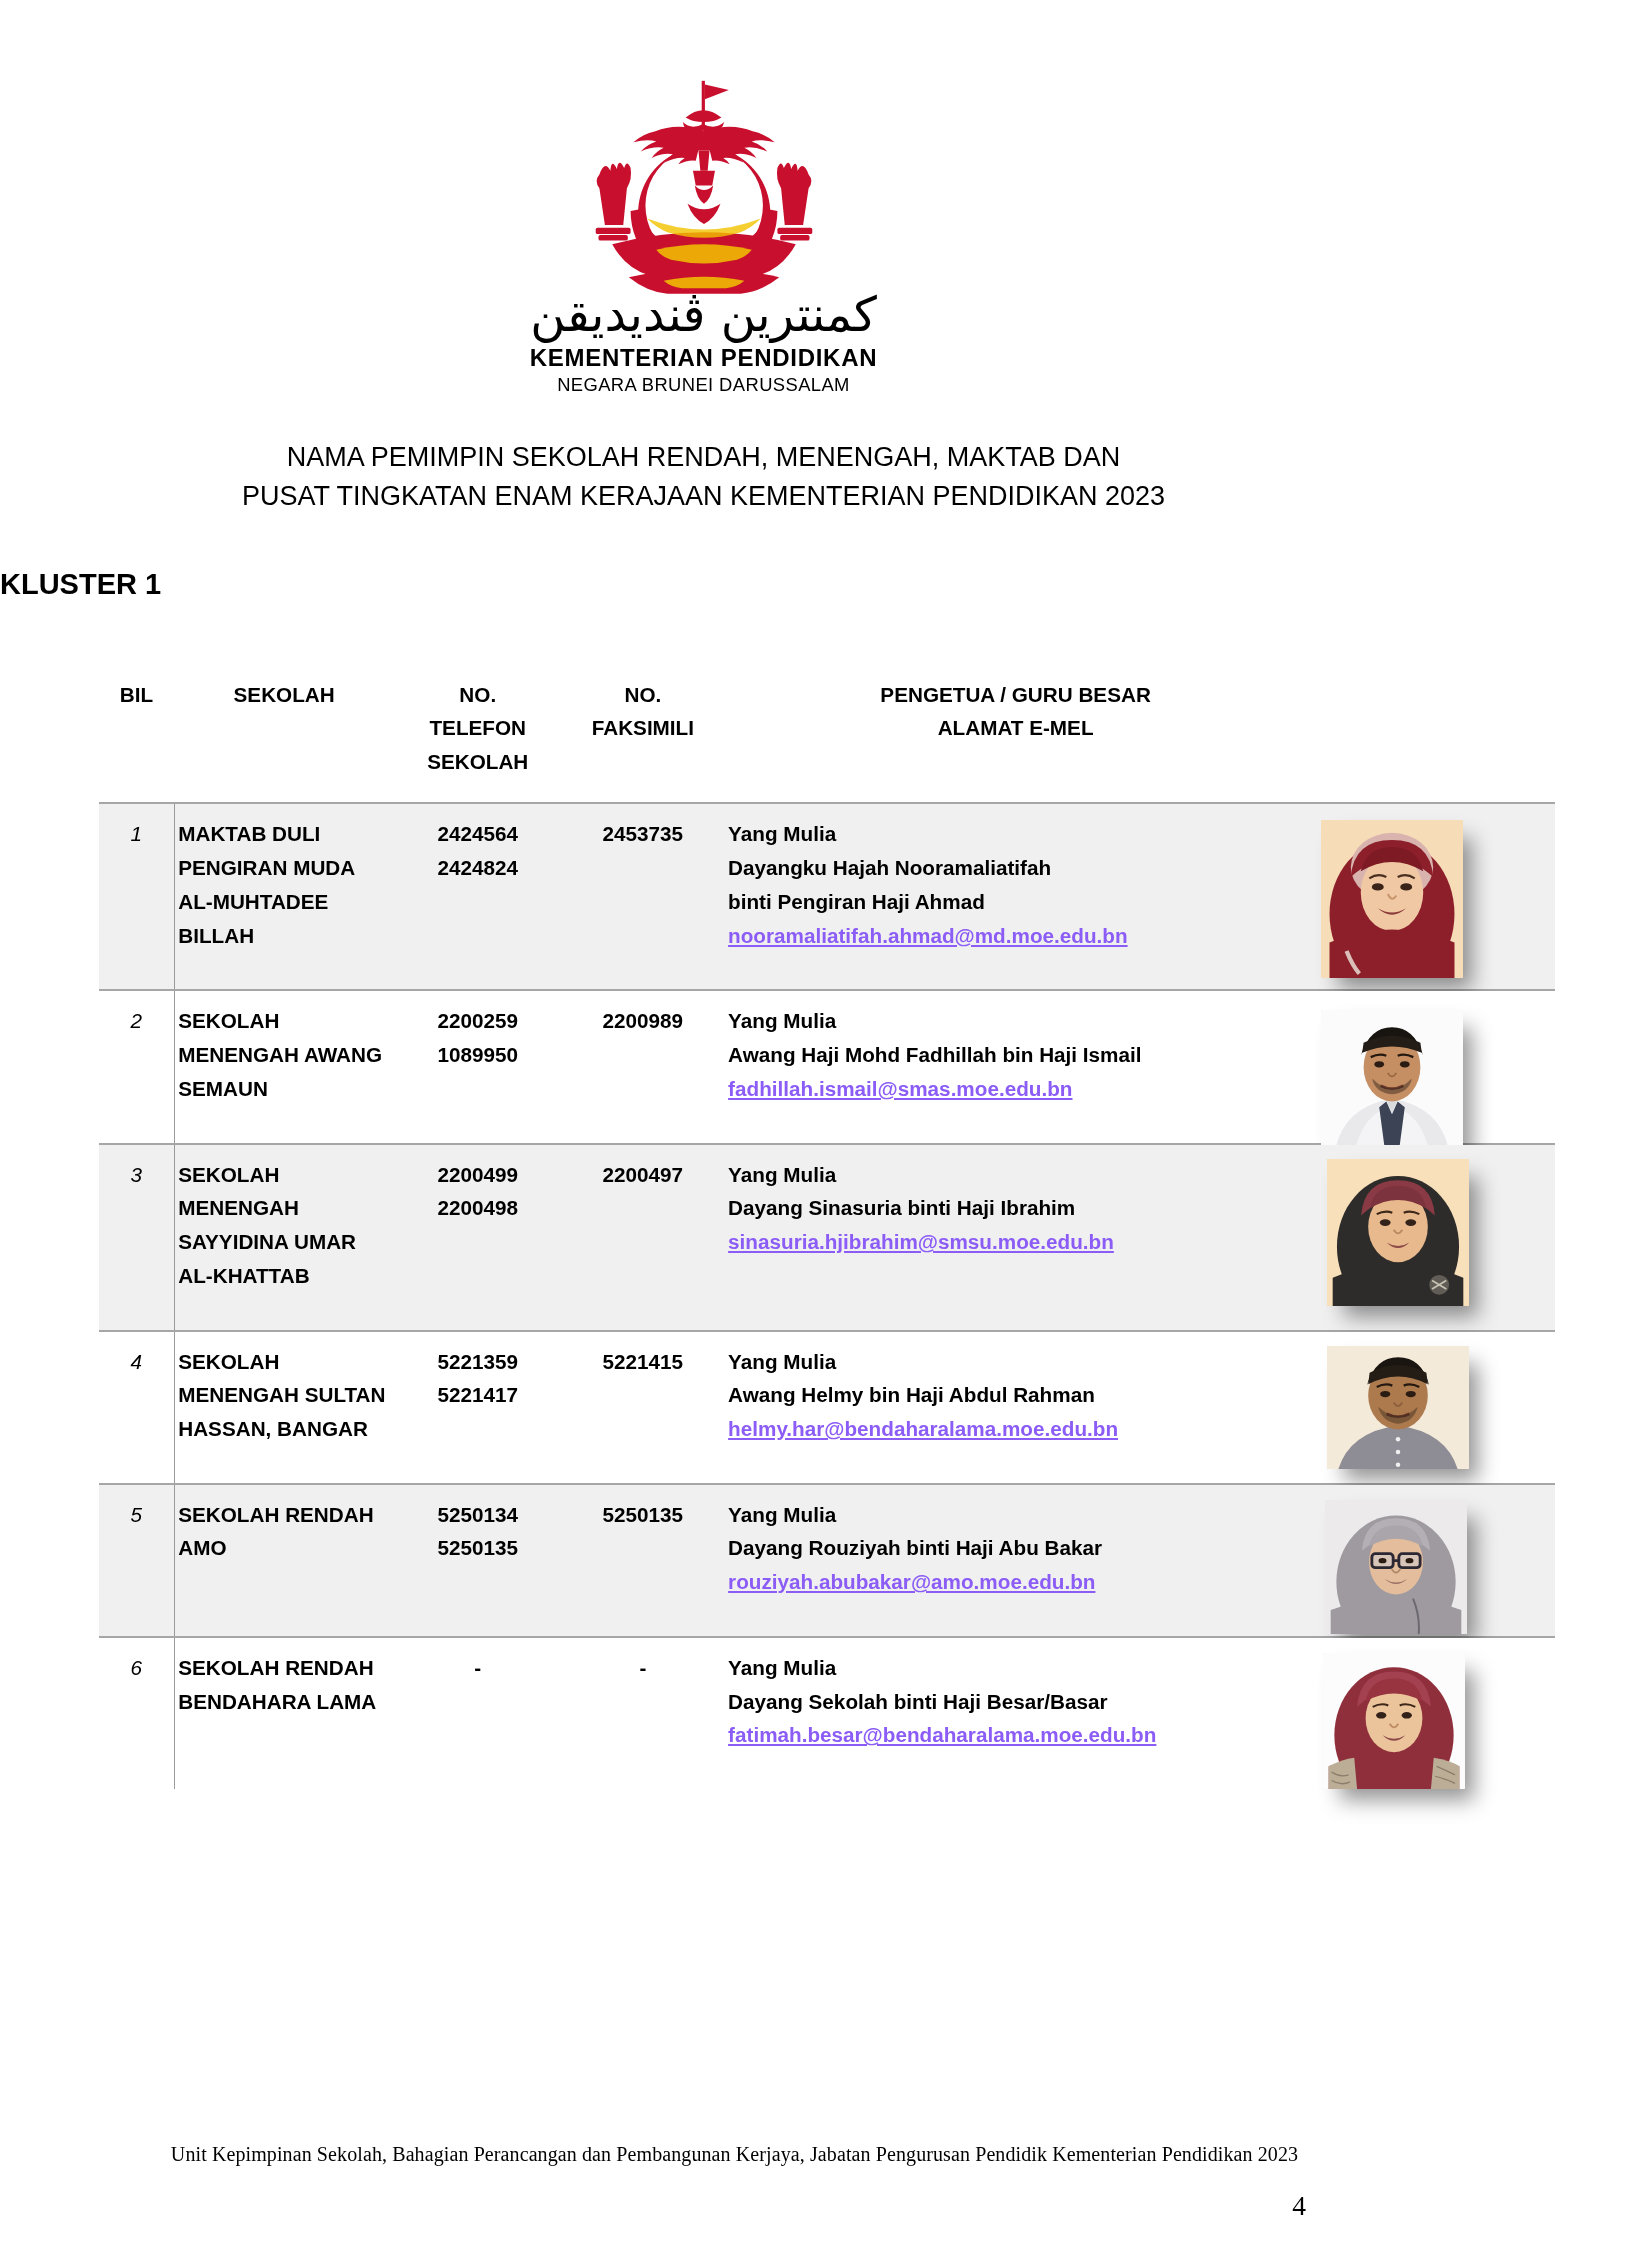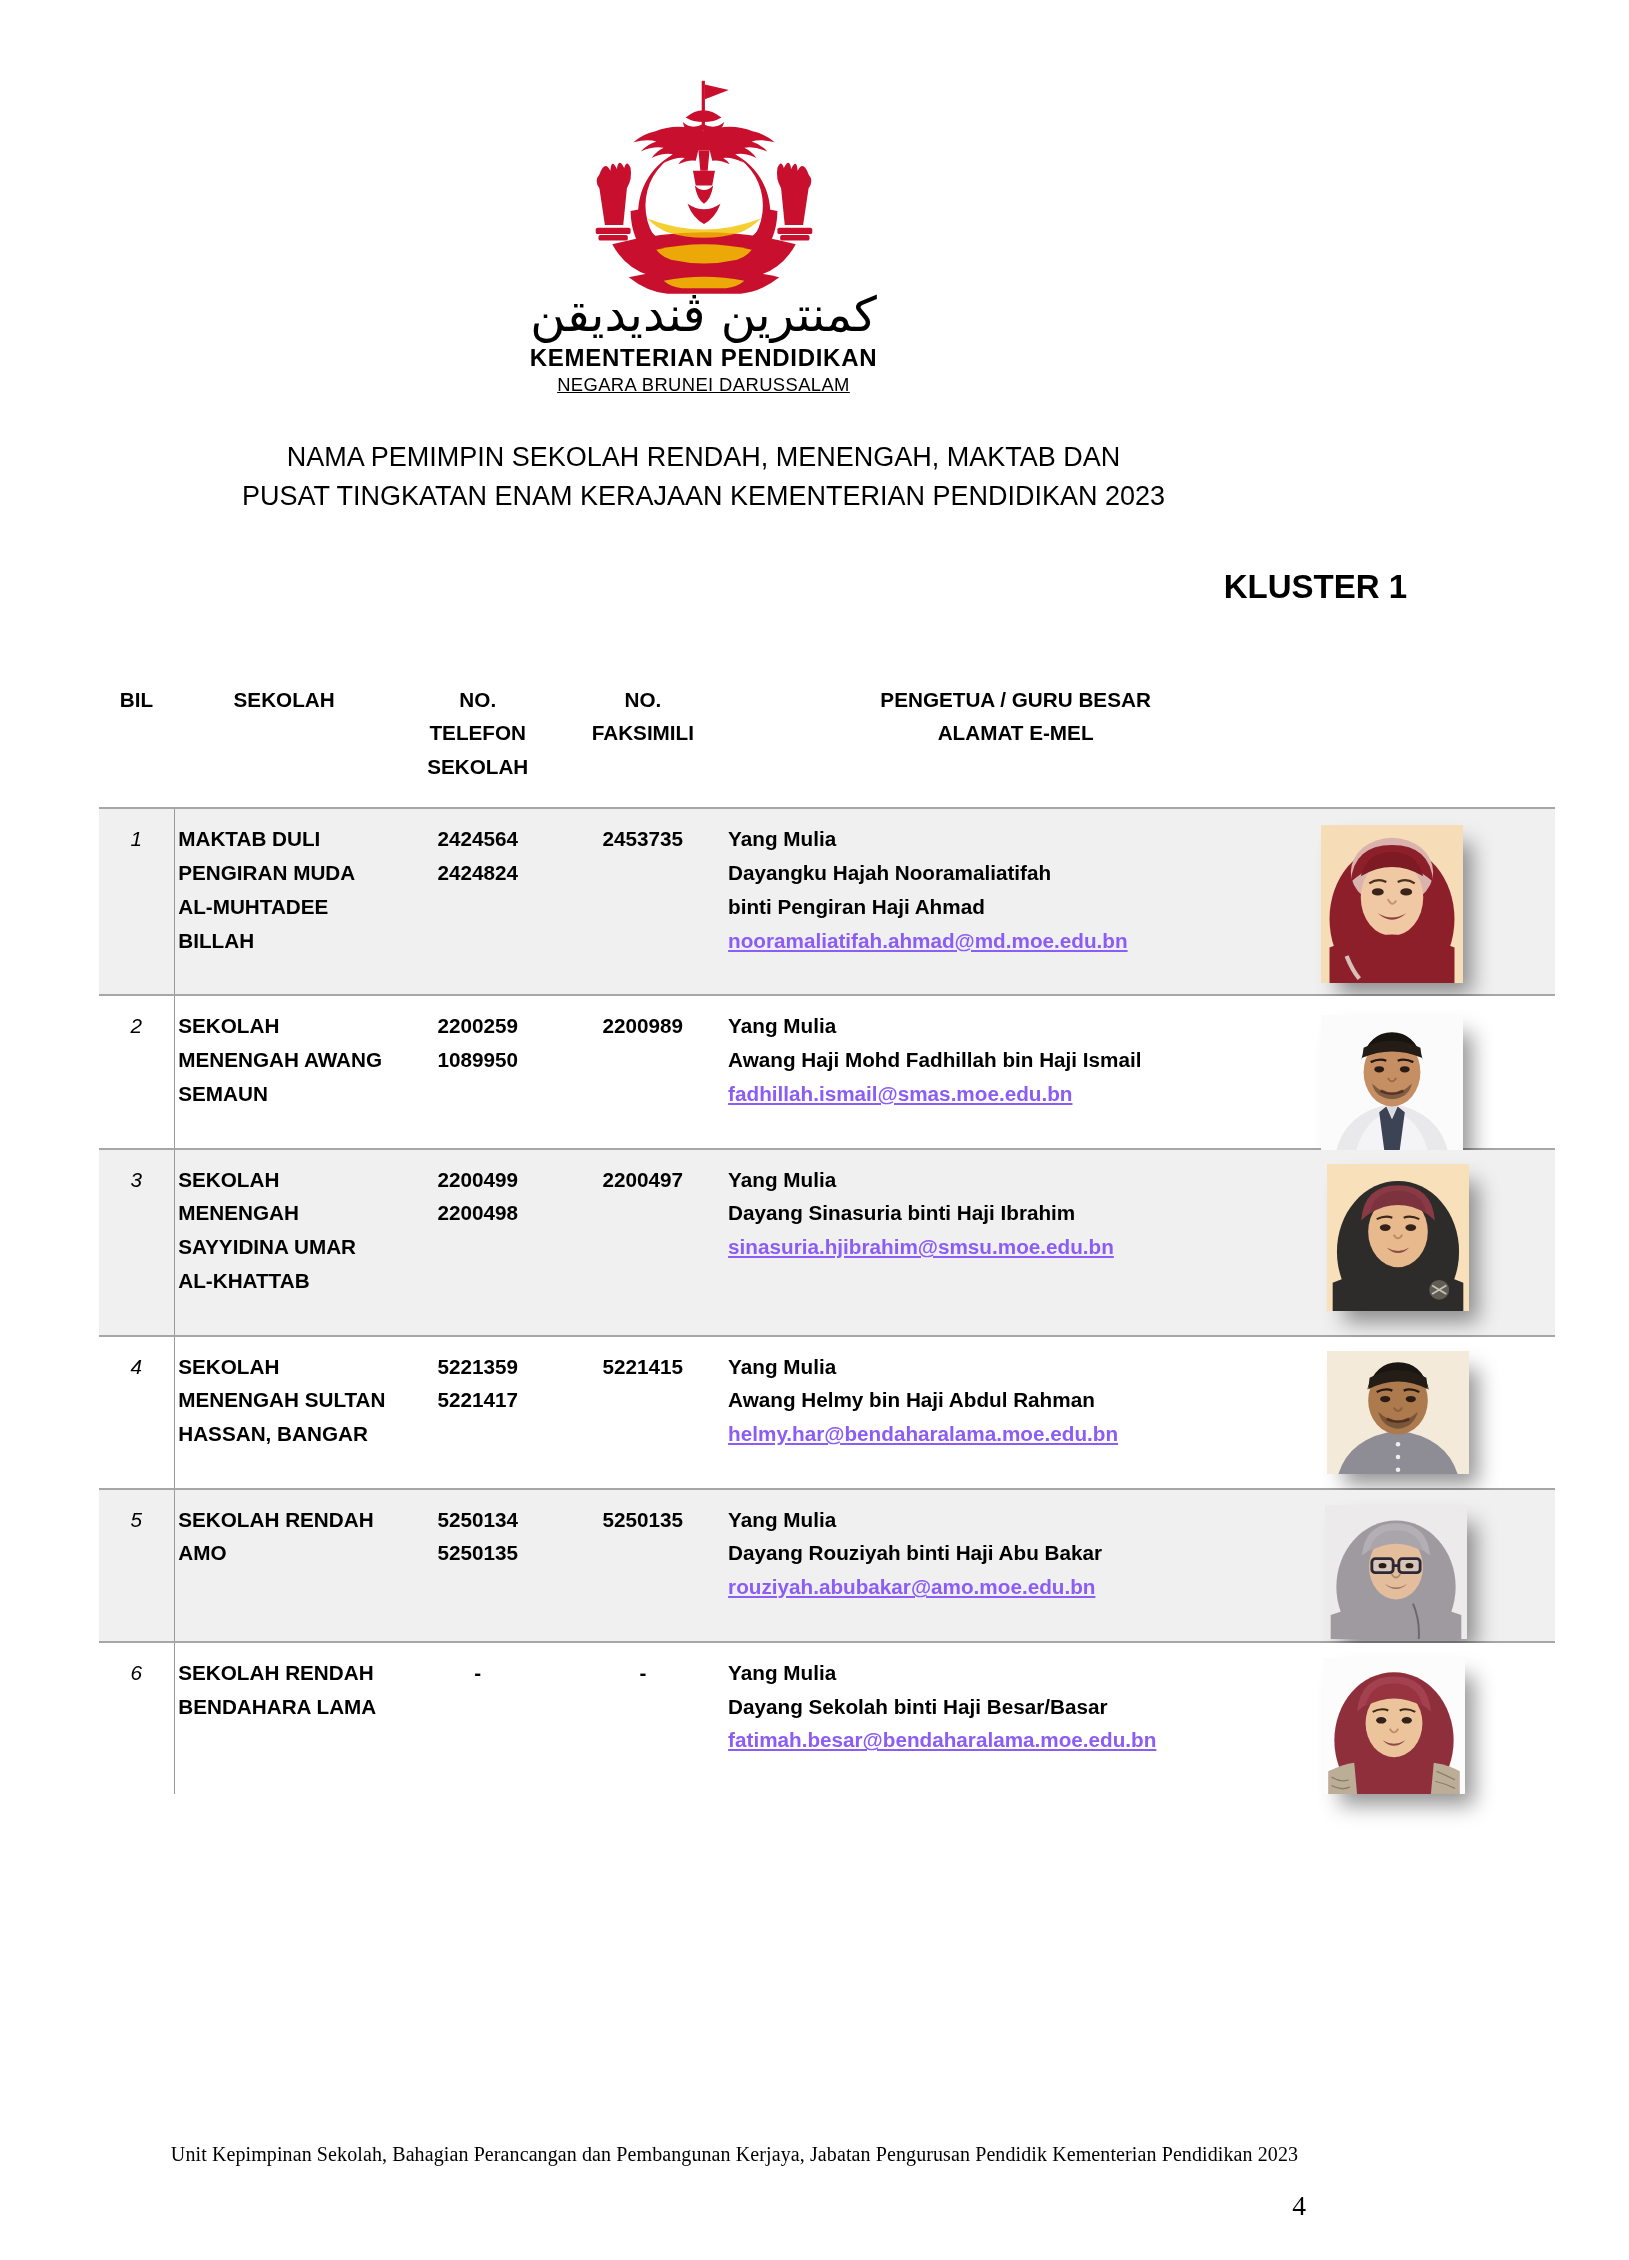--- a/index.html
+++ b/index.html
@@ -50,35 +50,34 @@
     font-weight: bold;
     font-size: 24px;
     letter-spacing: 0.7px;
     margin-top: 5.5px;
   }
   .country-name {
     font-family: "Liberation Sans", sans-serif;
     font-size: 18.4px;
     letter-spacing: 0.4px;
     margin-top: 1.8px;
-    text-decoration: underline;
   }
 
   
   .doc-title {
     text-align: center;
     font-weight: normal;
     font-size: 27px;
     line-height: 1.42;
     margin-top: 42px;
   }
   .cluster-title {
-    text-align: right;
-    font-weight: bold;
-    font-size: 33px;
+    text-align: left;
+    font-weight: bold;
+    font-size: 29px;
     margin-top: 53px;
   }
 
   
   .table-wrap {
     margin-top: 77px;
     padding-left: 99px;
     padding-right: 73px;
     position: relative;
   }

